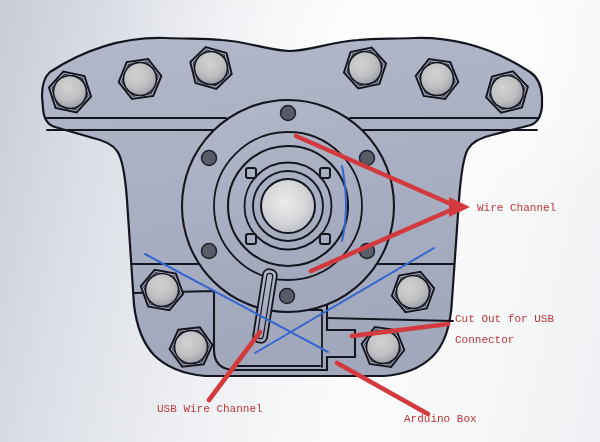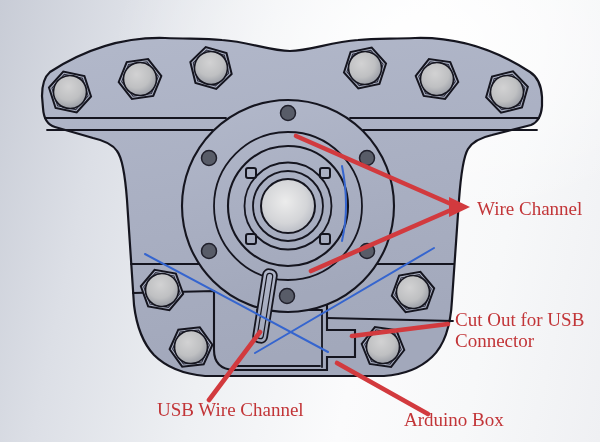--- a/index.html
+++ b/index.html
@@ -27,24 +27,24 @@
   .hexpoly{fill:url(#hexFaceGrad);stroke:var(--edge);stroke-width:2;}
   .hexinner{fill:none;stroke:#2a2a3a;stroke-width:1;}
   .hexhole{fill:url(#holeGrad);stroke:var(--edge);stroke-width:1.6;}
   .bolt{fill:#585c68;stroke:#20202c;stroke-width:1.5;}
   .blue-line{stroke:var(--blue);stroke-width:2;fill:none;stroke-linecap:round;}
   .red-line{stroke:var(--red);stroke-width:4.6;fill:none;stroke-linecap:round;}
   .red-fill{fill:var(--red);}
   .label{
     position:absolute;
     color:var(--label-red);
-    font-size:19px;
+    font-size:11px;
     line-height:21px;
     white-space:nowrap;
-    font-family:Liberation Serif, serif;
+    font-family:Liberation Mono, monospace;
   }
 </style>
 </head>
 <body>
 
 <div id="stage">
   <svg width="600" height="442" viewBox="0 0 600 442">
     <defs>
       <linearGradient id="partGrad" x1="0" y1="0" x2="0.25" y2="1">
         <stop offset="0" stop-color="#b2b8ca"></stop>

